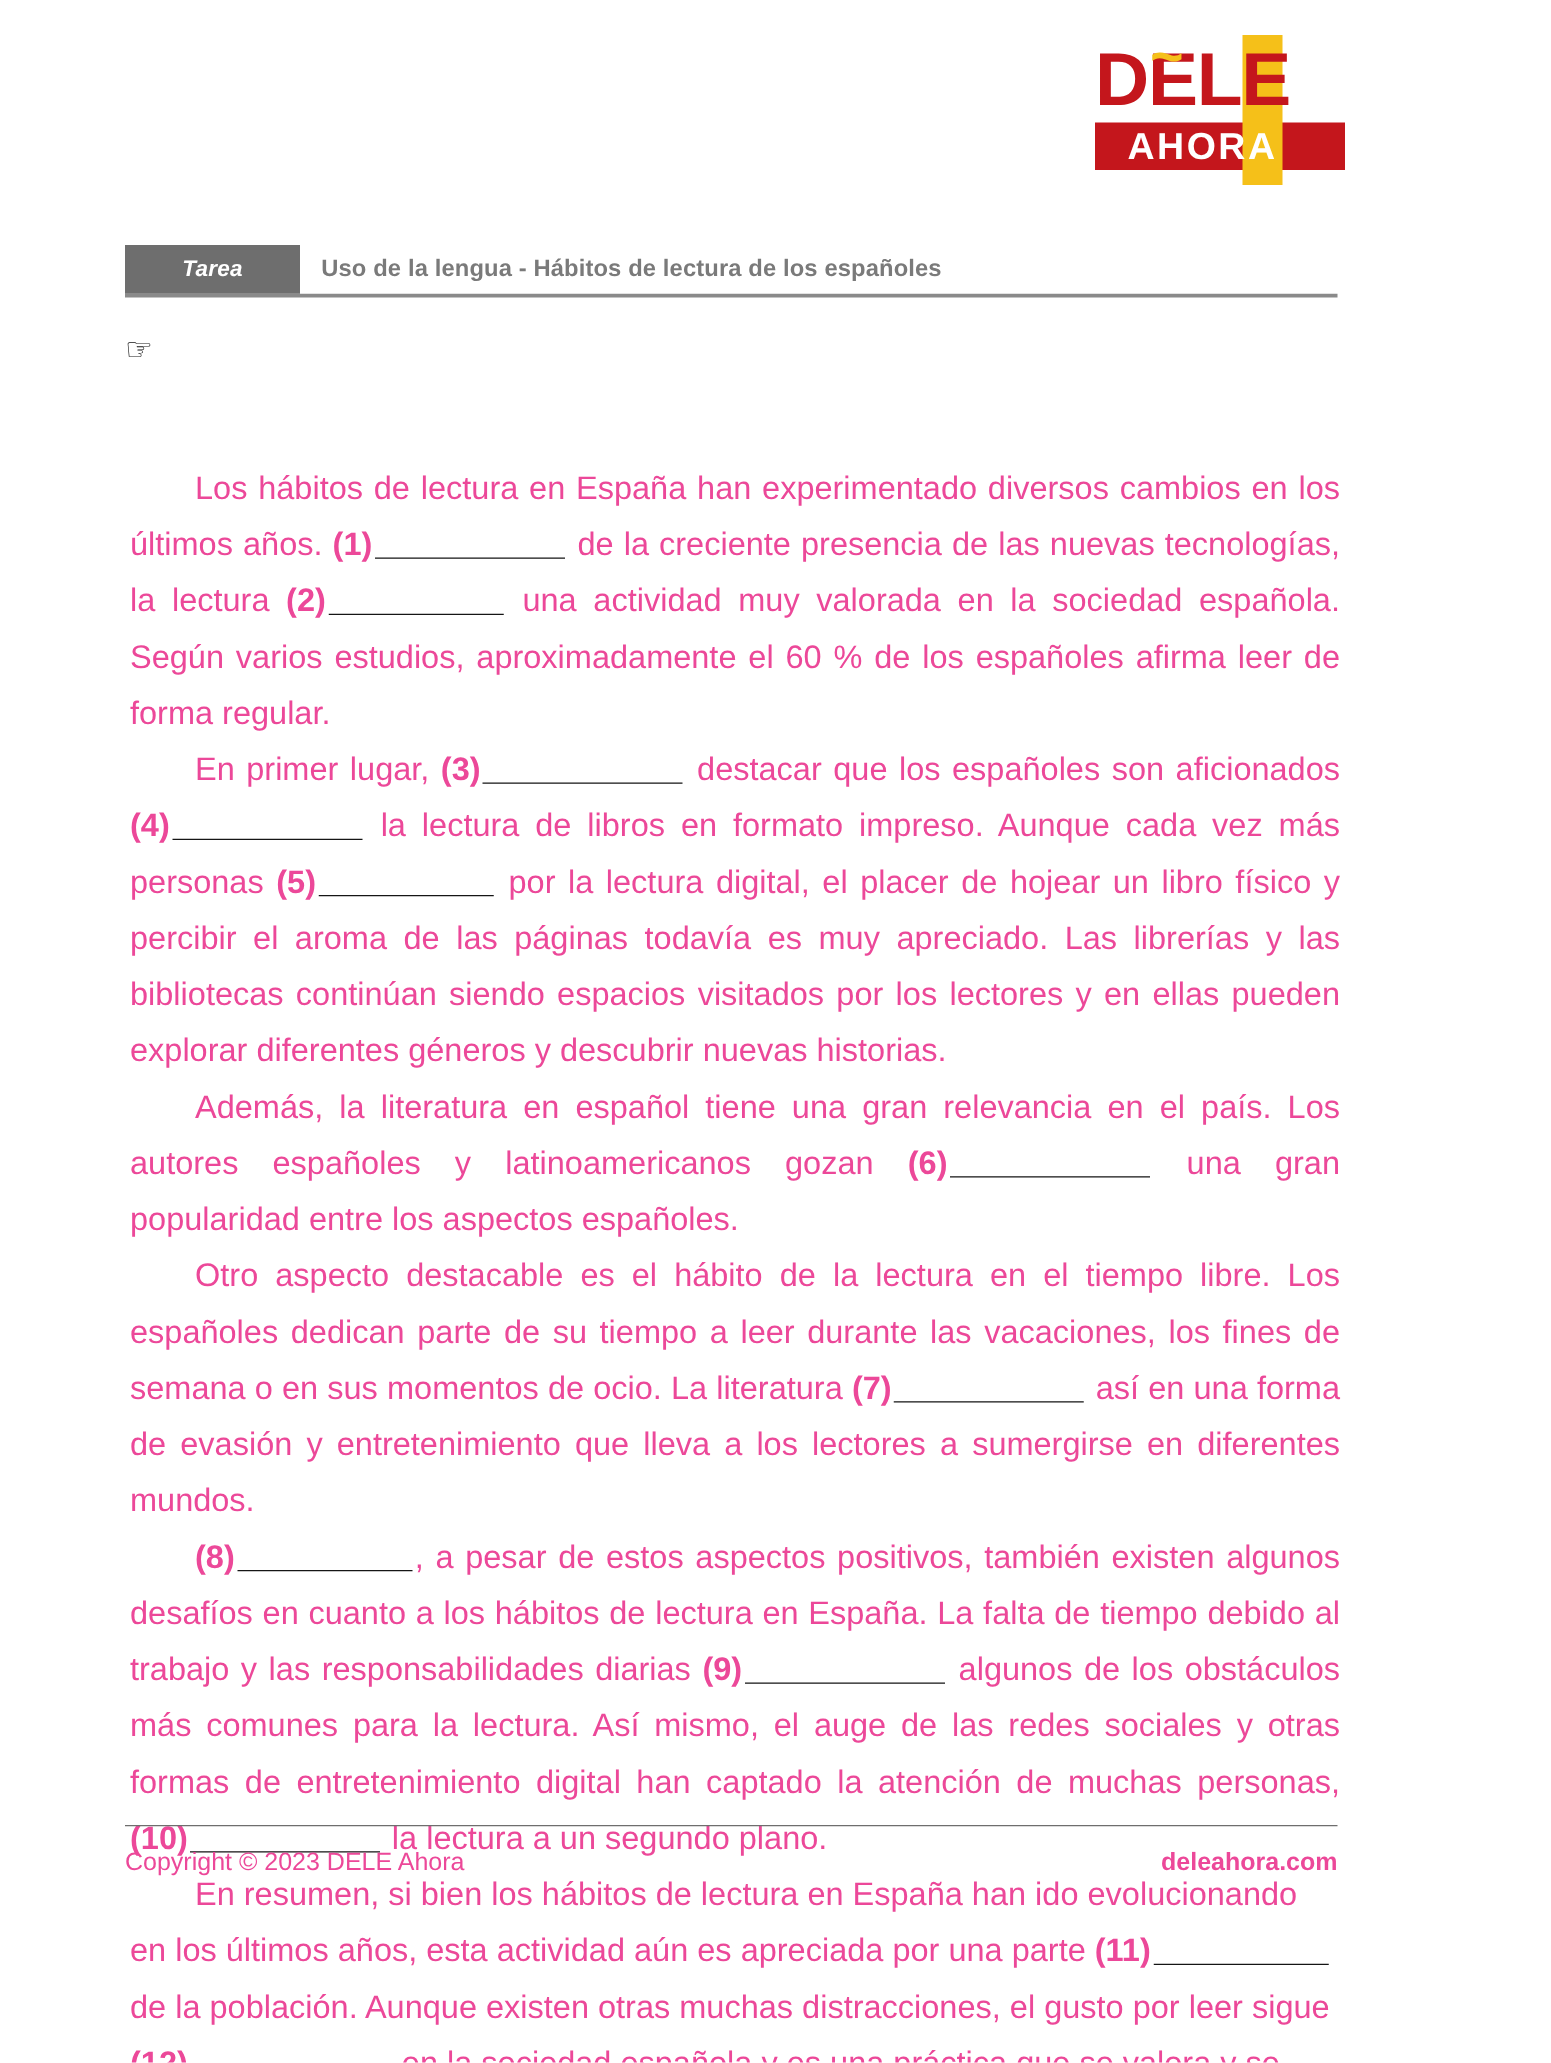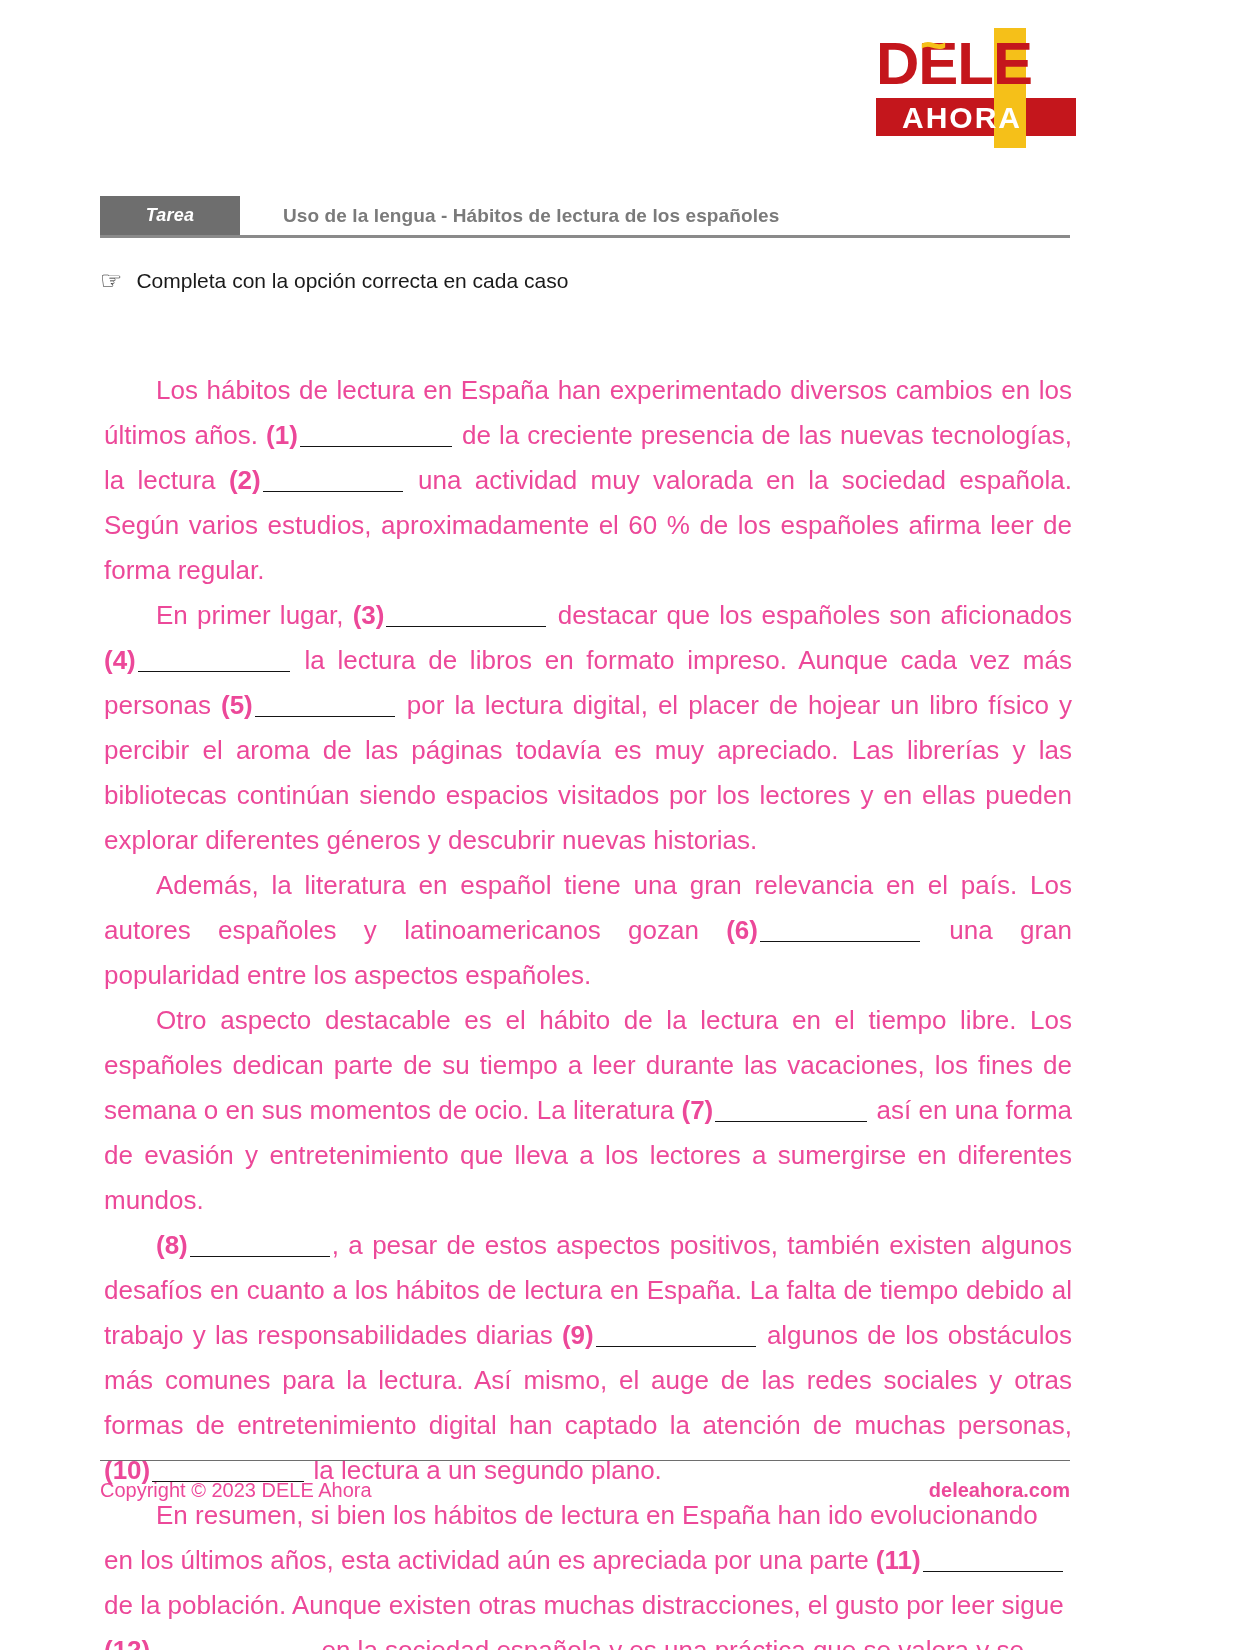--- a/index.html
+++ b/index.html
@@ -100,21 +100,21 @@
     width: 140px;
     letter-spacing: .2px;
     font-style: italic;
   }
   .tarea-title {
     color: #7a7a7a;
     font-weight: bold;
     font-size: 19px;
     display: flex;
     align-items: center;
-    padding-left: 43px;
+    padding-left: 17px;
     letter-spacing: .1px;
   }
 
   
   .instruction {
     position: absolute;
     left: 100px;
     top: 268px;
     display: flex;
     align-items: center;
@@ -190,21 +190,20 @@
     <div class="logo-ahora">AHORA</div>
   </div>
 
   <div class="tarea-bar">
     <div class="tarea-label">Tarea</div>
     <div class="tarea-title">Uso de la lengua - Hábitos de lectura de los españoles</div>
   </div>
 
   <div class="instruction">
     <span class="hand-icon">☞</span>
-    <span>Completa con la opción correcta en cada caso</span>
   </div>
 
   <div class="doc-body" id="exercise-body">
       <p><span>Los hábitos de lectura en España han experimentado diversos cambios en los últimos años. </span><span class="num">(1)</span><span class="blank w-med"></span><span> de la creciente presencia de las nuevas tecnologías, la lectura </span><span class="num">(2)</span><span class="blank w-short"></span><span> una actividad muy valorada en la sociedad española. Según varios estudios, aproximadamente el 60 % de los españoles afirma leer de forma regular.</span></p>
       <p><span>En primer lugar, </span><span class="num">(3)</span><span class="blank w-long"></span><span> destacar que los españoles son aficionados </span><span class="num">(4)</span><span class="blank w-med"></span><span> la lectura de libros en formato impreso. Aunque cada vez más personas </span><span class="num">(5)</span><span class="blank w-short"></span><span> por la lectura digital, el placer de hojear un libro físico y percibir el aroma de las páginas todavía es muy apreciado. Las librerías y las bibliotecas continúan siendo espacios visitados por los lectores y en ellas pueden explorar diferentes géneros y descubrir nuevas historias.</span></p>
       <p><span>Además, la literatura en español tiene una gran relevancia en el país. Los autores españoles y latinoamericanos gozan </span><span class="num">(6)</span><span class="blank w-long"></span><span> una gran popularidad entre los aspectos españoles.</span></p>
       <p><span>Otro aspecto destacable es el hábito de la lectura en el tiempo libre. Los españoles dedican parte de su tiempo a leer durante las vacaciones, los fines de semana o en sus momentos de ocio. La literatura </span><span class="num">(7)</span><span class="blank w-med"></span><span> así en una forma de evasión y entretenimiento que lleva a los lectores a sumergirse en diferentes mundos.</span></p>
       <p><span class="num">(8)</span><span class="blank w-short"></span><span>, a pesar de estos aspectos positivos, también existen algunos desafíos en cuanto a los hábitos de lectura en España. La falta de tiempo debido al trabajo y las responsabilidades diarias </span><span class="num">(9)</span><span class="blank w-long"></span><span> algunos de los obstáculos más comunes para la lectura. Así mismo, el auge de las redes sociales y otras formas de entretenimiento digital han captado la atención de muchas personas, </span><span class="num">(10)</span><span class="blank w-med"></span><span> la lectura a un segundo plano.</span></p>
       <p><span>En resumen, si bien los hábitos de lectura en España han ido evolucionando en los últimos años, esta actividad aún es apreciada por una parte </span><span class="num">(11)</span><span class="blank w-short"></span><span> de la población. Aunque existen otras muchas distracciones, el gusto por leer sigue </span><span class="num">(12)</span><span class="blank w-long"></span><span> en la sociedad española y es una práctica que se valora y se promueve.</span></p>
     </div>

